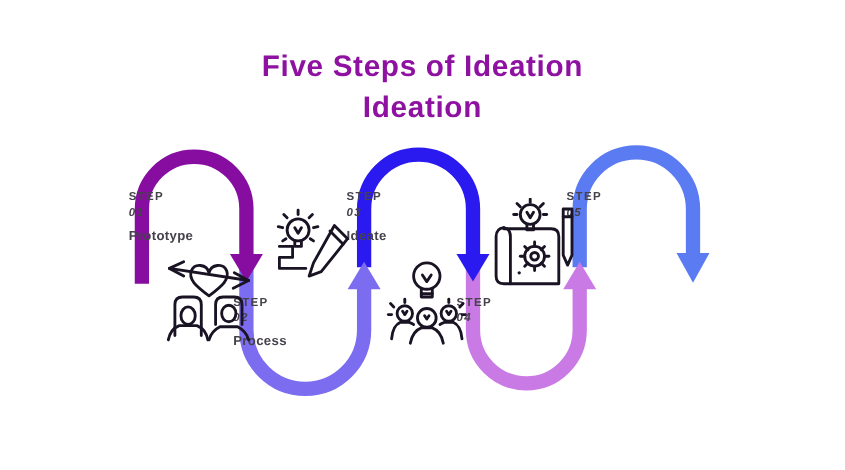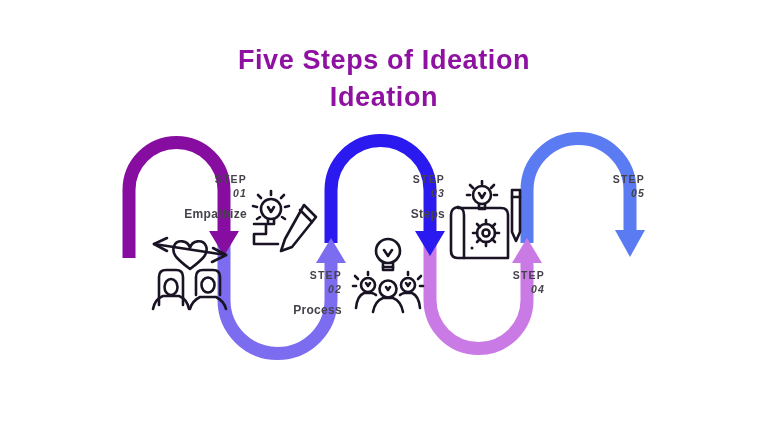--- a/index.html
+++ b/index.html
@@ -6,21 +6,21 @@
   .canvas {
     position: relative; width: 768px; height: 427px; background: #ffffff;
     overflow: hidden; font-family: "Liberation Sans", sans-serif;
   }
   .title {
     position: absolute; left: 0; top: 42px; width: 768px; text-align: center;
     color: #8f11a1; font-weight: bold; font-size: 27px; line-height: 37px;
     letter-spacing: 0.6px;
   }
   .flow { position: absolute; left: 0; top: 0; }
-  .step { position: absolute; width: 130px; text-align: right; color: #46424c; font-weight: bold; }
+  .step { position: absolute; width: 130px; text-align: left; color: #46424c; font-weight: bold; }
   .step .lbl { display: block; font-size: 10.5px; letter-spacing: 1.2px; line-height: 14px; }
   .step .num { display: block; font-size: 10.5px; letter-spacing: 1.2px; line-height: 15px; font-style: italic; }
   .step .name { display: block; font-size: 12px; margin-top: 6px; letter-spacing: 0.3px; }
   .step-icon { position: absolute; }
   .step-icon svg {
     stroke: #191323; fill: none; stroke-width: 2.6;
     stroke-linecap: round; stroke-linejoin: round;
   }
   .dotfill { fill: #191323; stroke: none; }
 </style>
@@ -46,33 +46,33 @@
     <polygon stroke="none" points="209,231 239,231 224,256" fill="#860d9f"></polygon>
     <polygon stroke="none" points="316,263 346,263 331,238" fill="#7c6cf0"></polygon>
     <polygon stroke="none" points="415,231 445,231 430,256" fill="#2b1af0"></polygon>
     <polygon stroke="none" points="512,263 542,263 527,238" fill="#ca7ae4"></polygon>
     <polygon stroke="none" points="615,230 645,230 630,257" fill="#5b7bf2"></polygon>
   </svg>
 
   <div class="step" style="left:117px; top:172px;">
     <span class="lbl">STEP</span>
     <span class="num">01</span>
-    <span class="name">Empathize</span>
+    <span class="name">Prototype</span>
   </div>
 
   <div class="step" style="left:212px; top:268px;">
     <span class="lbl">STEP</span>
     <span class="num">02</span>
     <span class="name">Process</span>
   </div>
 
   <div class="step" style="left:315px; top:172px;">
     <span class="lbl">STEP</span>
     <span class="num">03</span>
-    <span class="name">Steps</span>
+    <span class="name">Ideate</span>
   </div>
 
   <div class="step" style="left:415px; top:268px;">
     <span class="lbl">STEP</span>
     <span class="num">04</span>
   </div>
 
   <div class="step" style="left:515px; top:172px;">
     <span class="lbl">STEP</span>
     <span class="num">05</span>

